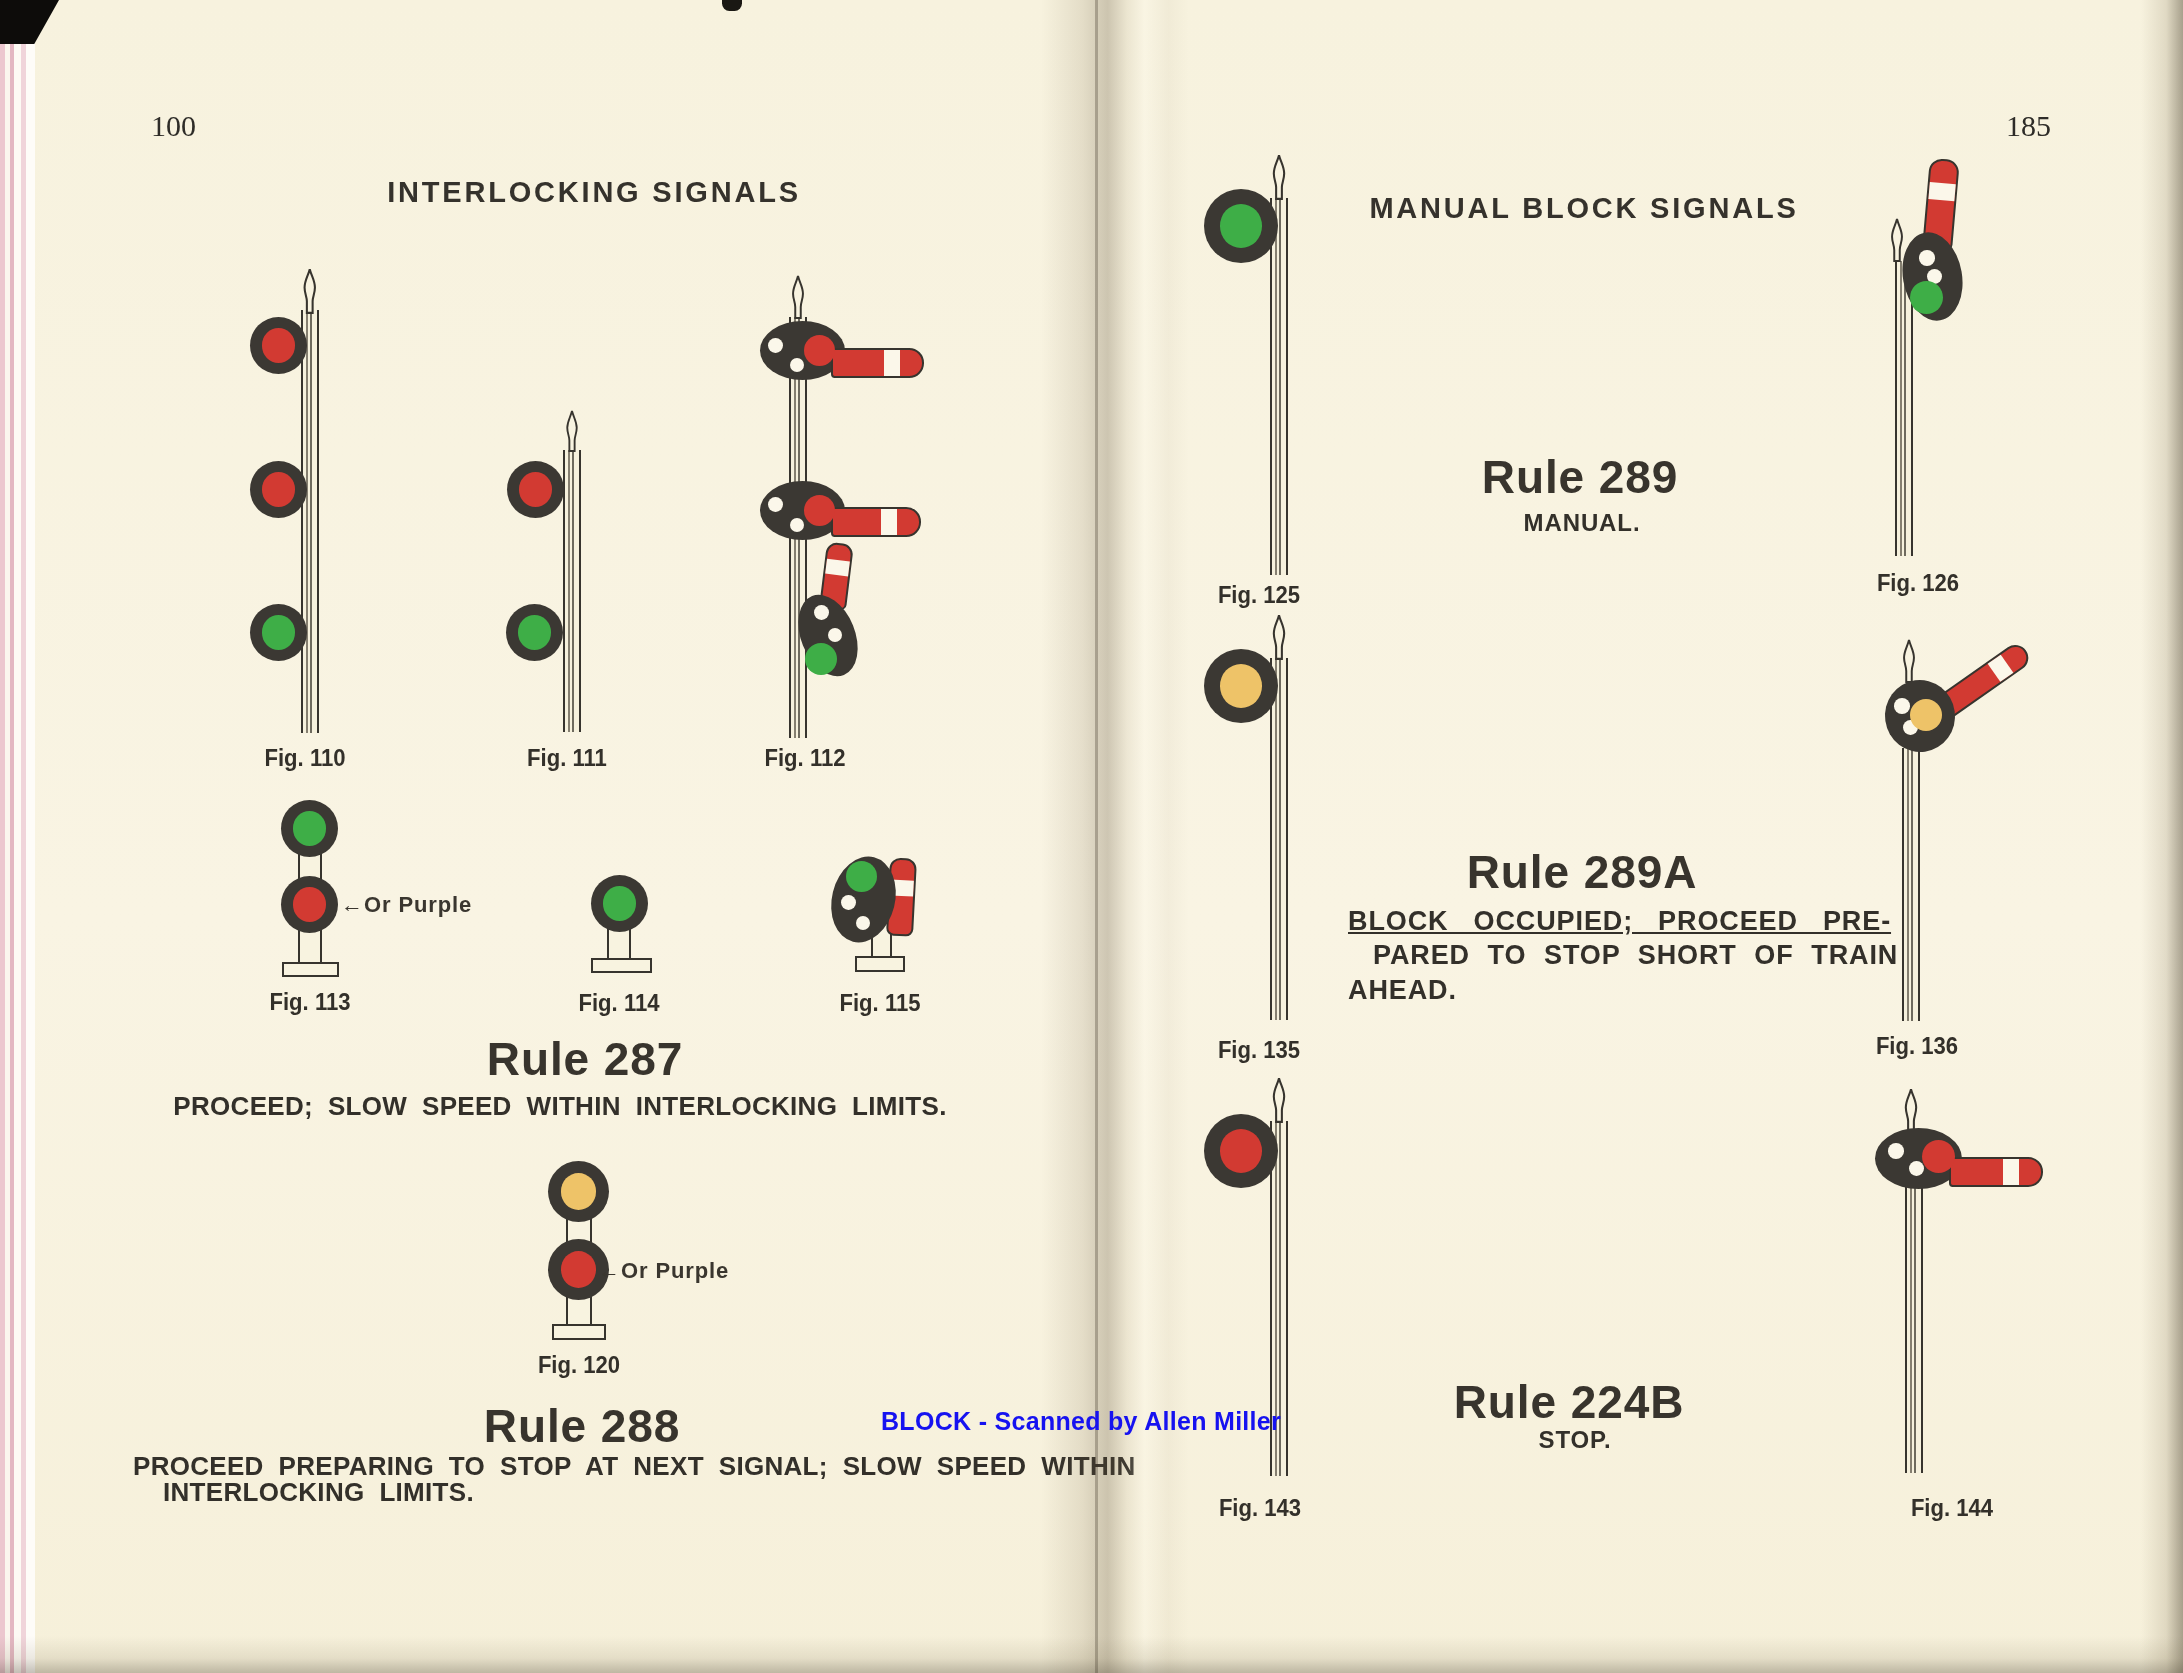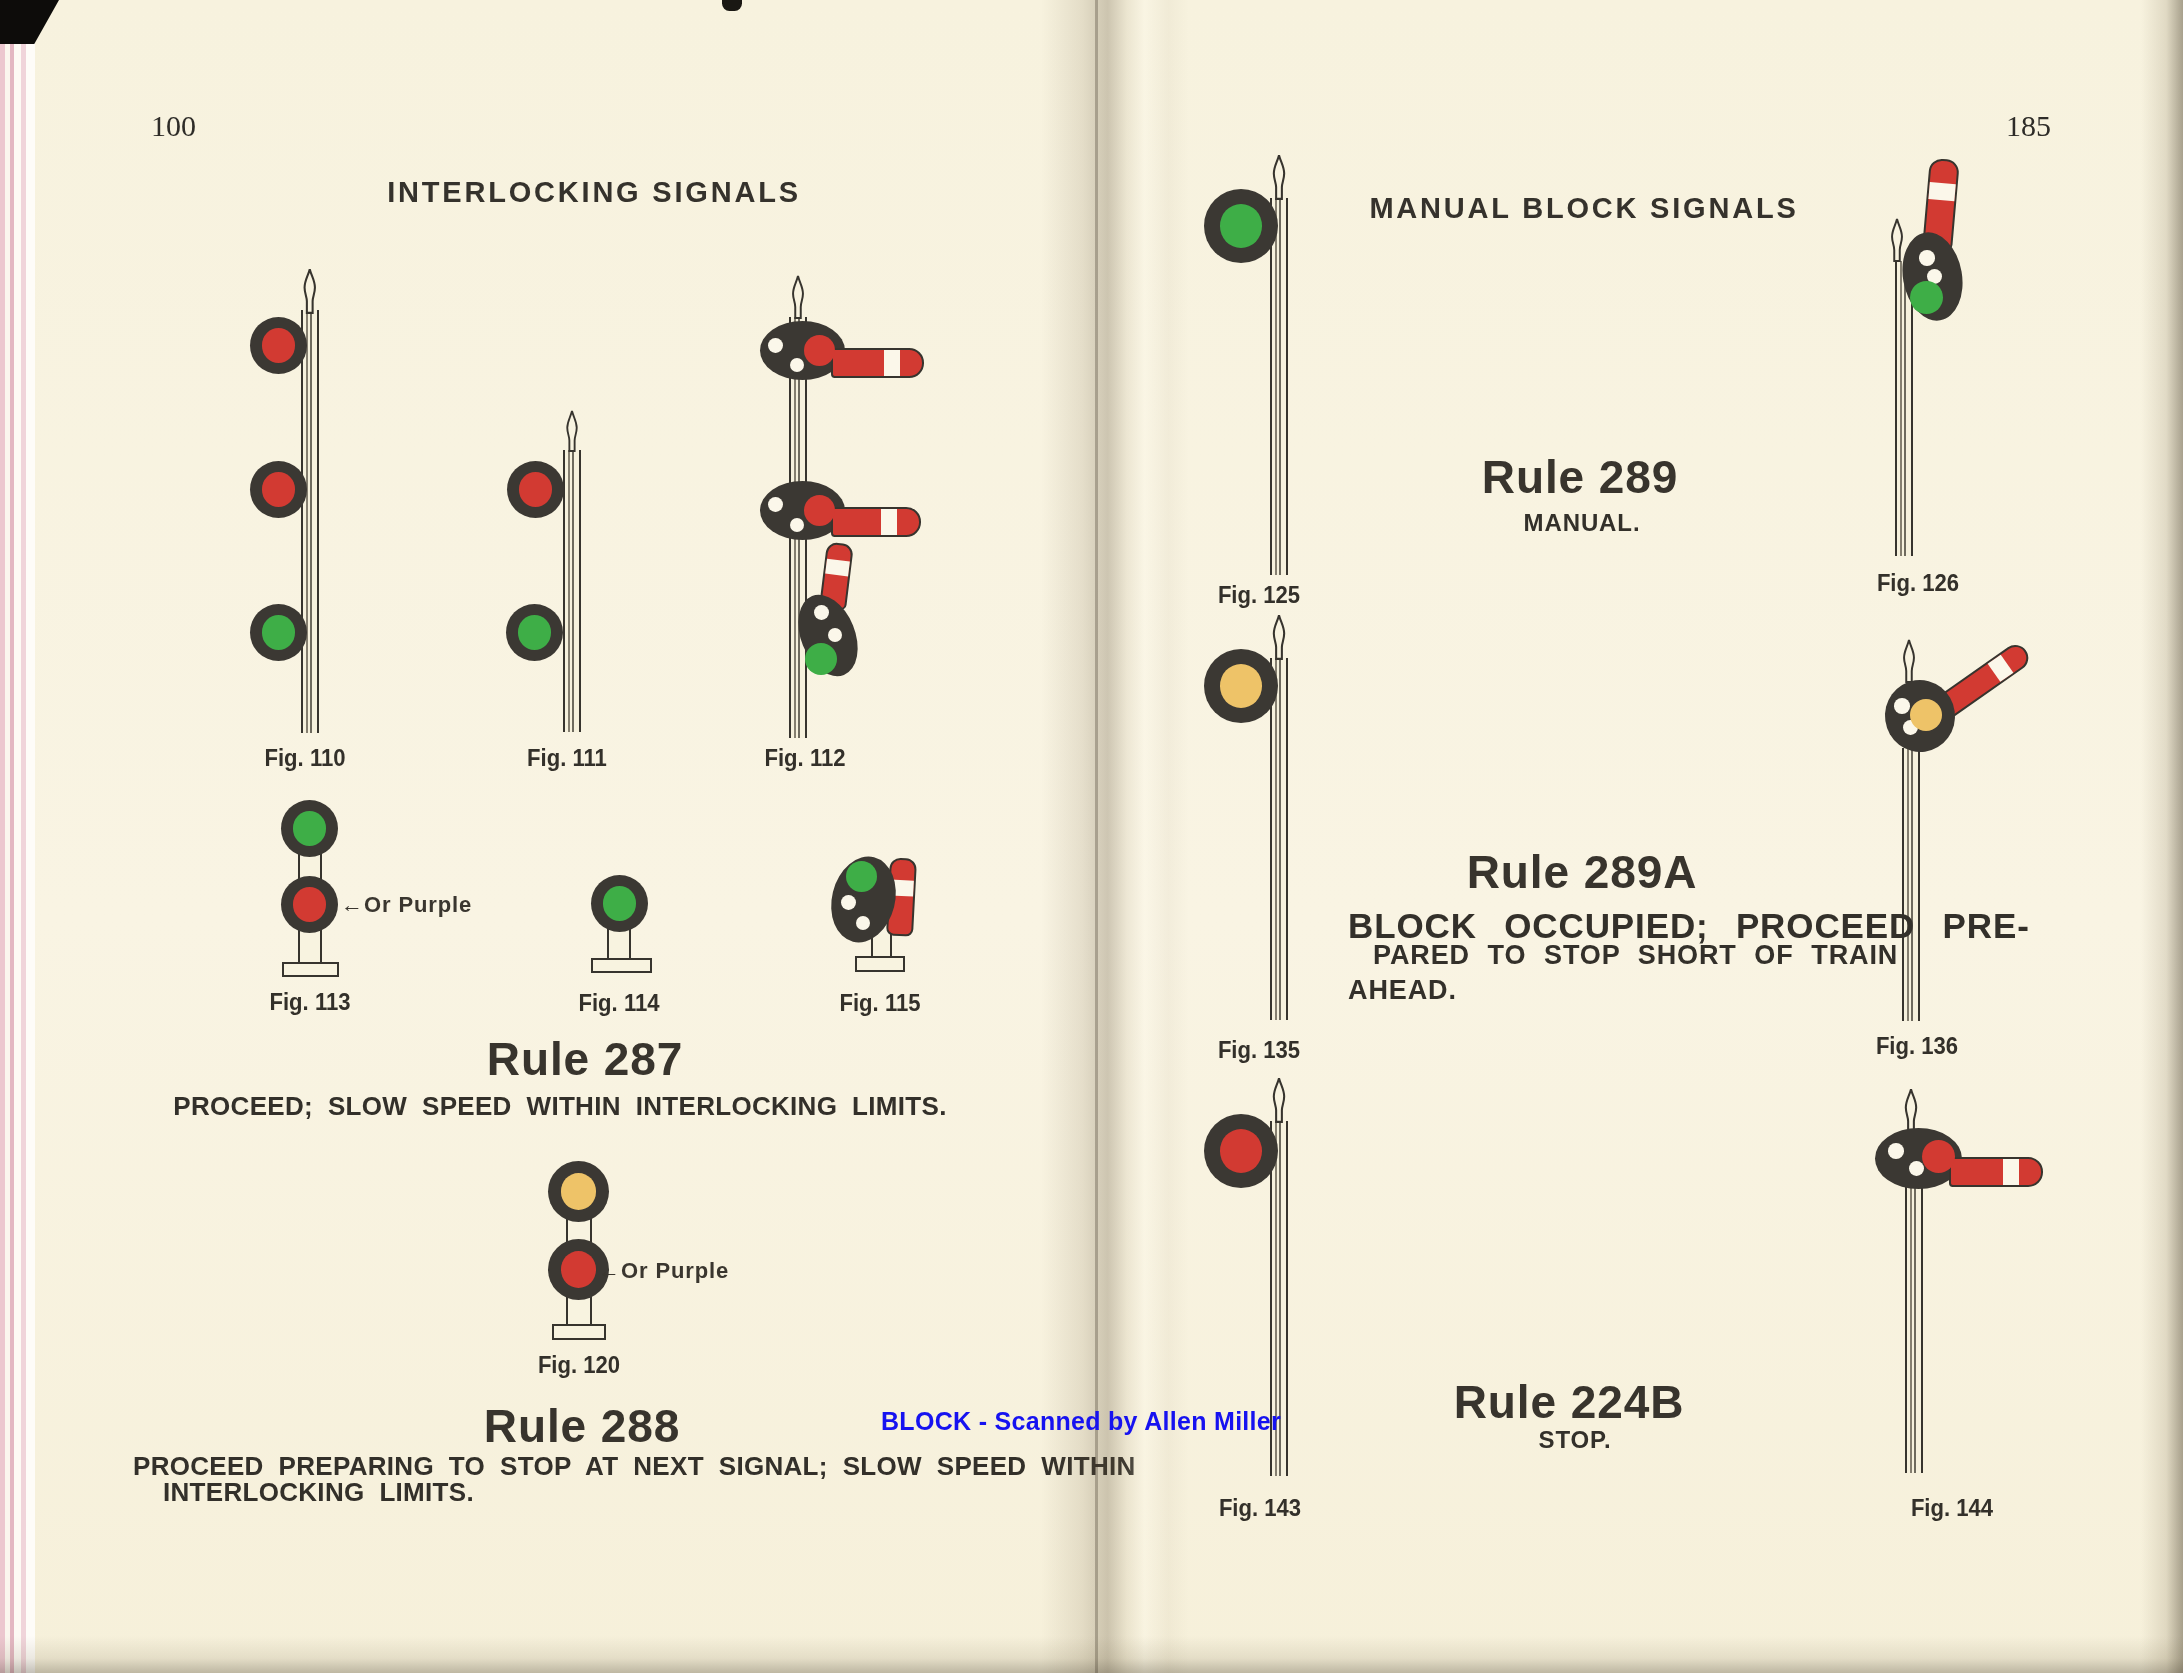--- a/index.html
+++ b/index.html
@@ -229,21 +229,21 @@
           <div class="stripe" style="left:70px;top:0;width:15.7px;height:100%;"></div>
         </div>
       <div class="abs face" style="left:1885px;top:680px;width:70px;height:72px;transform:rotate(-8deg);"></div>
       <div class="abs dot" style="left:1894px;top:698px;width:15.7px;height:15.7px;"></div>
       <div class="abs dot" style="left:1903px;top:720px;width:14.8px;height:14.8px;"></div>
       <div class="abs lens-abs yellow-l" style="left:1910px;top:699px;width:32px;height:32px;"></div>
       <div class="abs fig-cap" style="left:1917px;top:1032px;">Fig. 136</div>
     </div>
 
     <div class="abs rule-head" style="left:1582px;top:845px;">Rule 289A</div>
-    <div class="abs rule-text" style="left:1348px;top:906px;font-size:35px;letter-spacing:0.9px;word-spacing:16.6px;">BLOCK OCCUPIED; PROCEED PRE-</div>
+    <div class="abs rule-text" style="left:1348px;top:906px;font-size:27px;letter-spacing:0.9px;word-spacing:16.6px;text-decoration:underline;">BLOCK OCCUPIED; PROCEED PRE-</div>
     <div class="abs rule-text" style="left:1373px;top:940px;font-size:27px;letter-spacing:0.9px;word-spacing:9.2px;">PARED TO STOP SHORT OF TRAIN</div>
     <div class="abs rule-text" style="left:1348px;top:975px;font-size:27px;letter-spacing:0.9px;">AHEAD.</div>
 
     <div>
       <div class="abs pole" style="left:1270px;top:1121px;height:355px;"></div>
       <svg class="abs" style="left:1266px;top:1077px;width:26px;height:46px;" viewBox="0 0 20 40">
           <path d="M10 1 C8.5 7 5.5 11 5.5 17 C5.5 22 7.5 25 7.5 29 L7.5 39 L12.5 39 L12.5 29 C12.5 25 14.5 22 14.5 17 C14.5 11 11.5 7 10 1 Z" fill="#f8f3e0" stroke="#37342e" stroke-width="1.8"></path>
         </svg>
       <div class="abs light" style="left:1204px;top:1114px;width:74px;height:74px;">
           <div class="lens red-l"></div>

